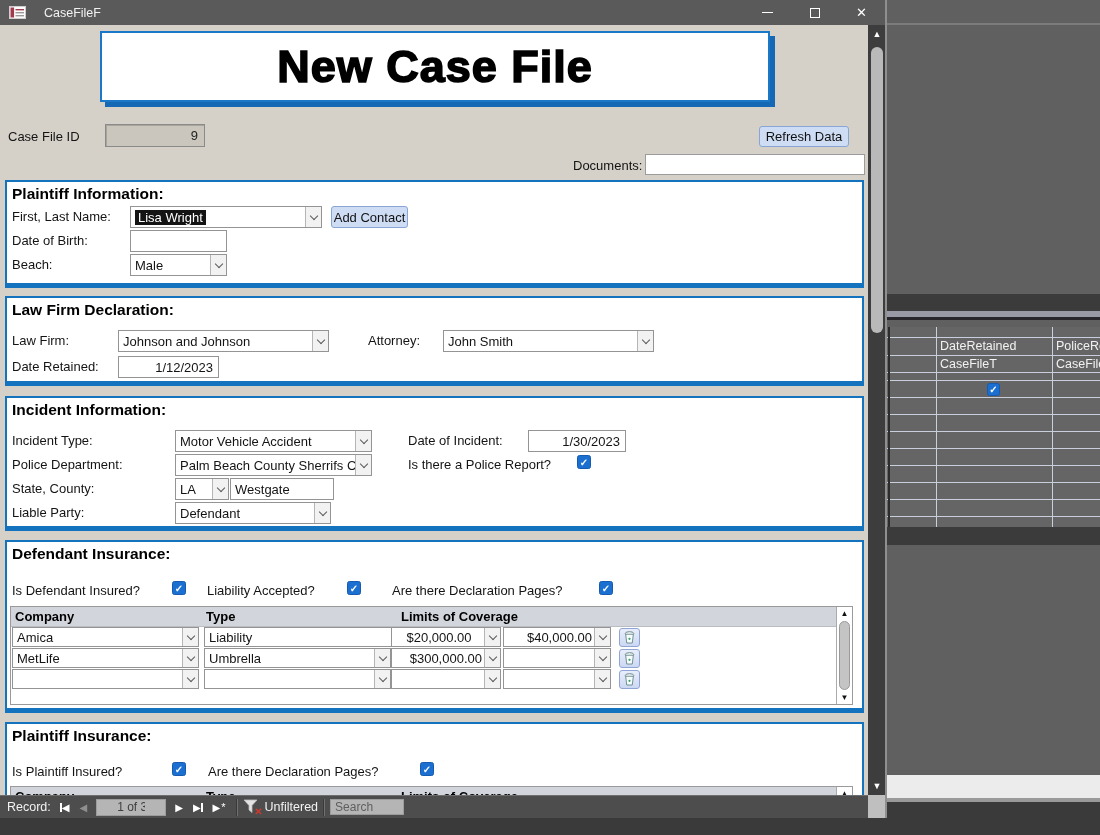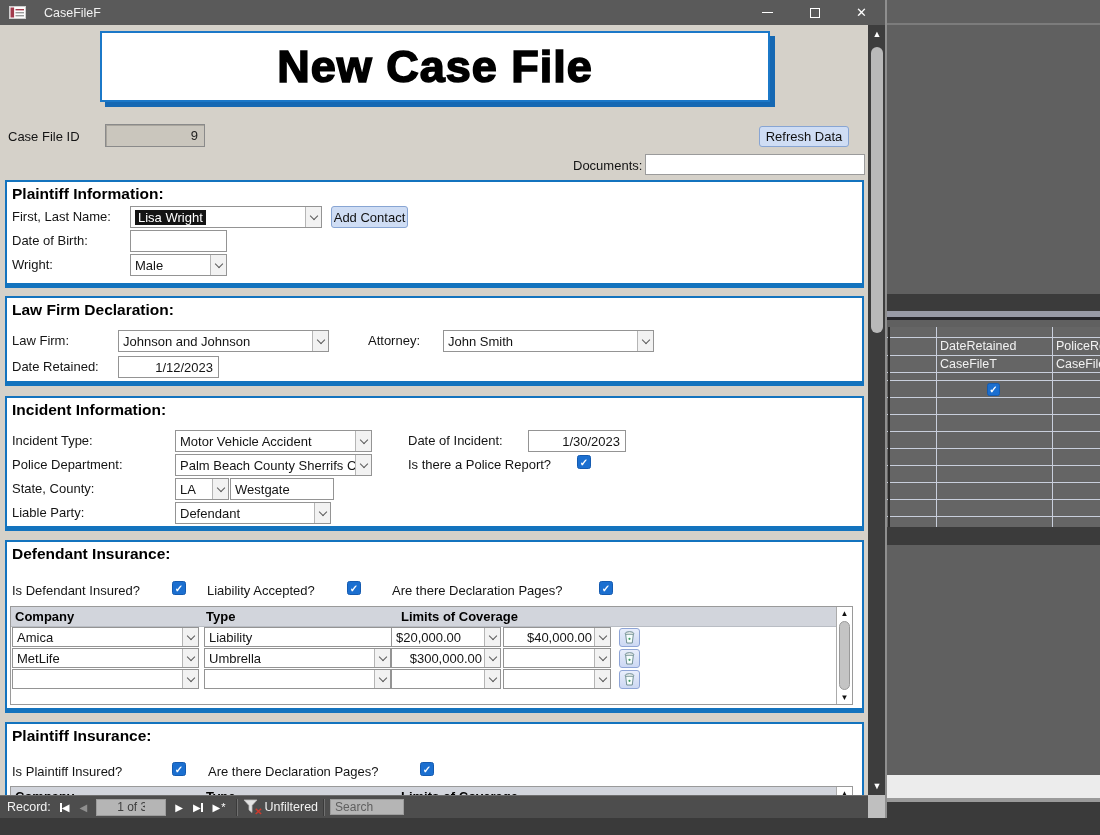--- a/index.html
+++ b/index.html
@@ -181,21 +181,21 @@
         <span class="val"><span class="hl">Lisa Wright</span></span>
         <span class="arrow">
             <span class="chev"></span>
           </span>
       </div>
       <div class="btn" style="left:324px; top:24px; width:77px; height:22px;">Add Contact</div>
       <span class="lbl" style="left:5px; top:51px;">Date of Birth:</span>
       <div class="field" style="left:123px; top:48px; width:97px; height:22px;">
           <span></span>
         </div>
-      <span class="lbl" style="left:5px; top:75px;">Wright:</span>
+      <span class="lbl" style="left:5px; top:75px;">Beach:</span>
       <div class="combo" style="left:123px; top:72px; width:97px; height:22px;">
         <span class="val">Male</span>
         <span class="arrow">
             <span class="chev"></span>
           </span>
       </div>
     </div>
 
     <div class="section" style="top:296px; height:90px;">
       <h3>Law Firm Declaration:</h3>
@@ -283,21 +283,21 @@
                 <span class="chev"></span>
               </span>
             </div>
           <div class="combo" style="left:193px; width:215px;">
               <span class="val">Liability</span>
               <span class="arrow">
                 <span class="chev"></span>
               </span>
             </div>
           <div class="combo" style="left:380px; width:110px;">
-              <span class="val" style="text-align:left; padding-right:2px;">$20,000.00</span>
+              <span class="val" style="text-align:center; padding-right:2px;">$20,000.00</span>
               <span class="arrow">
                 <span class="chev"></span>
               </span>
             </div>
           <div class="combo" style="left:492px; width:108px;">
               <span class="val" style="text-align:right; padding-right:2px;">$40,000.00</span>
               <span class="arrow">
                 <span class="chev"></span>
               </span>
             </div>

